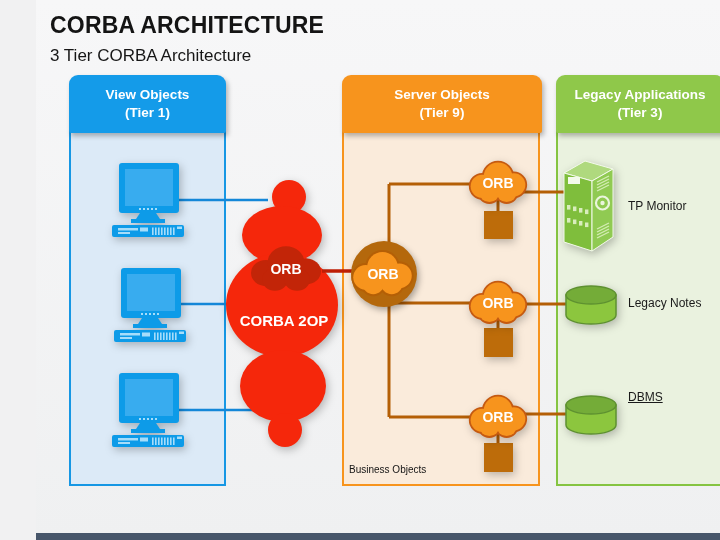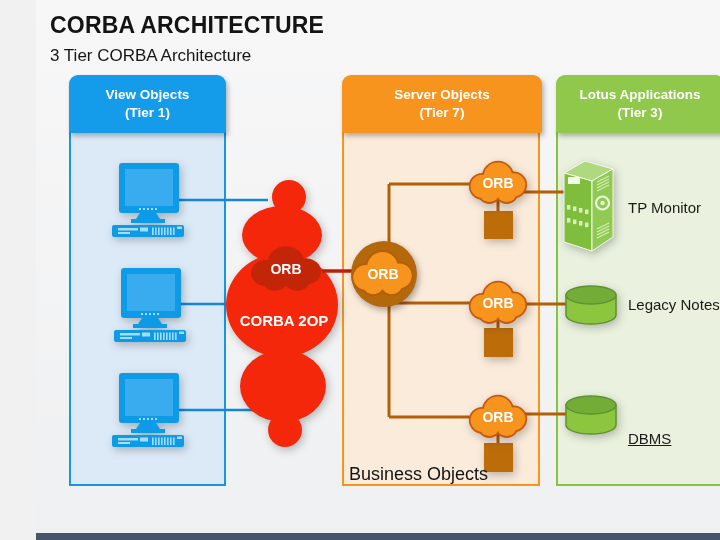--- a/index.html
+++ b/index.html
@@ -12,25 +12,25 @@
     display:flex;flex-direction:column;align-items:center;justify-content:center;
     color:#fff;font-weight:bold;font-size:13.5px;line-height:1.35;text-align:center;
     box-shadow:2px 3px 5px rgba(0,0,0,0.28);}
   #tier1-body{left:33px;width:157px;background:#dceaf7;border-color:#1697e4;}
   #tier1-header{left:33px;width:157px;background:#149be9;}
   #tier2-body{left:306px;width:198px;background:#faebdb;border-color:#f7941d;}
   #tier2-header{left:306px;width:200px;background:#f7941d;}
   #tier3-body{left:520px;width:168px;background:#eaf2df;border-color:#85c441;}
   #tier3-header{left:520px;width:168px;background:#8fc84a;}
   .diagram-svg{position:absolute;left:0;top:0;width:720px;height:540px;}
-  .item-label{position:absolute;font-size:15px;color:#1a1a1a;white-space:nowrap;}
+  .item-label{position:absolute;font-size:12px;color:#1a1a1a;white-space:nowrap;}
   #label-tp{left:592px;top:199px;}
   #label-lotus{left:592px;top:296px;}
-  #label-dbms{left:592px;top:430px;text-decoration:underline;}
-  .footer-note{position:absolute;left:313px;top:464px;font-size:18px;color:#141414;}
+  #label-dbms{left:592px;top:390px;text-decoration:underline;}
+  .footer-note{position:absolute;left:313px;top:464px;font-size:10px;color:#141414;}
   .bottom-bar{position:absolute;left:0;top:533px;width:720px;height:7px;background:#47566a;}
   .shadow{filter:drop-shadow(2px 3px 3px rgba(0,0,0,0.32));}
   .soft-shadow{filter:drop-shadow(2px 3px 4px rgba(0,0,0,0.25));}
   .orb-text{fill:#ffffff;font-weight:bold;font-size:14px;font-family:"Liberation Sans",sans-serif;}
   .protocol-text{fill:#ffffff;font-weight:bold;font-size:15px;font-family:"Liberation Sans",sans-serif;}
 </style>
 </head>
 <body>
 
 <div class="stage">
@@ -40,26 +40,26 @@
 
   <div class="panel-body" id="tier1-body"></div>
   <div class="panel-header" id="tier1-header">
     <span>View Objects</span>
     <span>(Tier 1)</span>
   </div>
 
   <div class="panel-body" id="tier2-body"></div>
   <div class="panel-header" id="tier2-header">
     <span>Server Objects</span>
-    <span>(Tier 7)</span>
+    <span>(Tier 9)</span>
   </div>
 
   <div class="panel-body" id="tier3-body"></div>
   <div class="panel-header" id="tier3-header">
-    <span>Lotus Applications</span>
+    <span>Legacy Applications</span>
     <span>(Tier 3)</span>
   </div>
 
   <svg class="diagram-svg" viewBox="0 0 720 540">
     <defs>
       <g id="cloudCircles">
         <circle cx="28" cy="42" r="16"></circle>
         <circle cx="50" cy="29" r="20"></circle>
         <circle cx="72" cy="40" r="16"></circle>
         <circle cx="38" cy="50" r="14"></circle>

